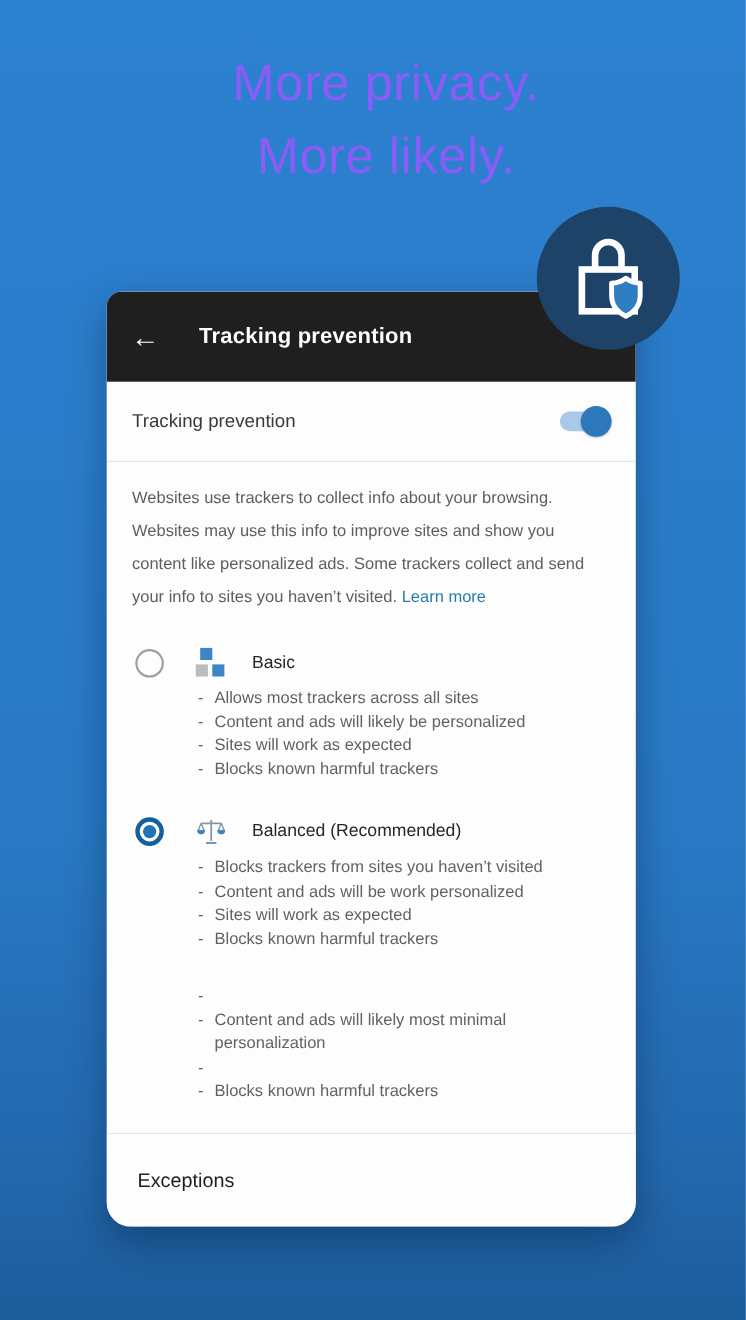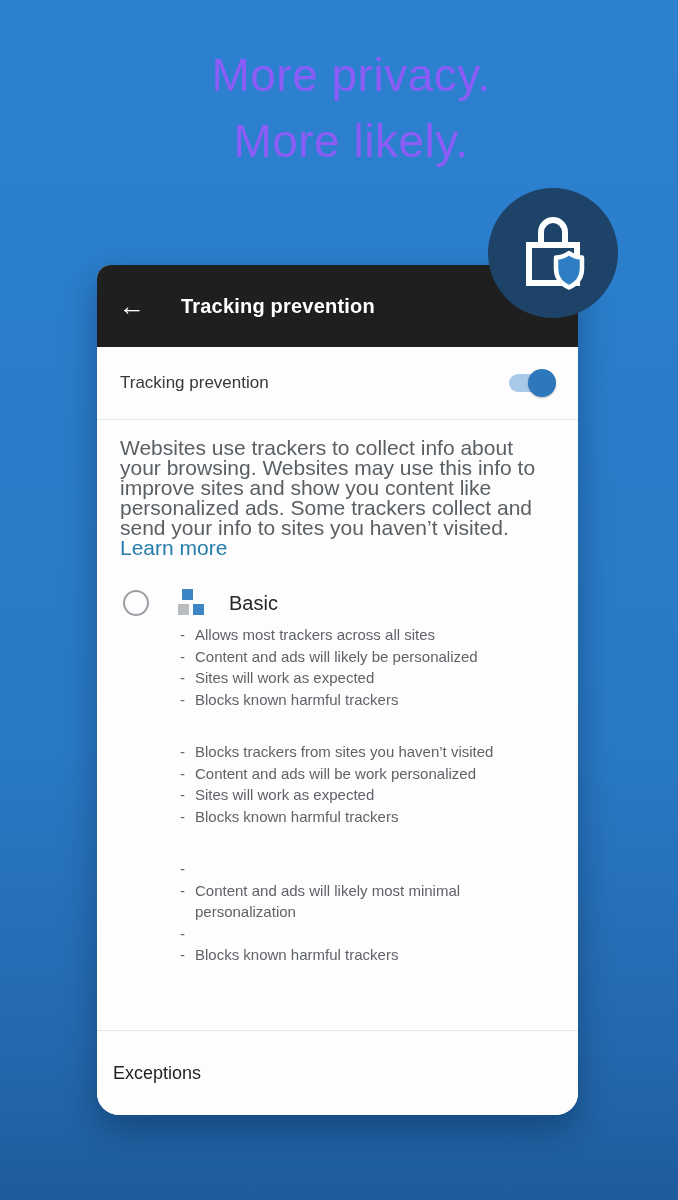--- a/index.html
+++ b/index.html
@@ -48,41 +48,41 @@
   .toggle-label { font-size:17px; color:#35393c; }
   .switch { position:relative; width:44px; height:18px; border-radius:9px;
     background:#a8c9e9; cursor:pointer; }
   .switch .knob {
     position:absolute; right:-3px; top:-5px; width:28px; height:28px;
     border-radius:50%; background:#2d77bb; box-shadow:0 1px 2px rgba(0,0,0,.25);
   }
 
   .desc {
     padding:18px 26px 0 23px;
-    font-size:21px; line-height:20px; color:#5a5f64;
+    font-size:15px; line-height:30px; color:#5a5f64;
   }
   .desc a { color:#267dad; text-decoration:none; cursor:pointer; }
 
   
   .option { margin-top:31px; }
   .opt-head { display:flex; align-items:center; padding-left:26px; cursor:pointer; }
   .radio {
     width:26px; height:26px; border-radius:50%;
     border:2.5px solid #9aa0a6; background:#fdfdfd; flex:0 0 26px; cursor:pointer;
   }
   .radio.selected {
     border:4px solid #14609f;
     display:flex; align-items:center; justify-content:center;
   }
   .radio.selected::after {
     content:""; width:12px; height:12px; border-radius:50%; background:#2274b8;
   }
   .opt-icon { width:30px; height:30px; margin-left:28px; flex:0 0 30px;
     display:flex; align-items:center; justify-content:center; }
-  .opt-title { margin-left:22px; font-size:20px; color:#232729; }
+  .opt-title { margin-left:22px; font-size:16px; color:#232729; }
 
   
   .squares { position:relative; width:28px; height:28px; }
   .squares i { position:absolute; width:11px; height:11px; display:block; }
   .squares .s1 { left:5px;  top:0;    background:#3c86c6; }
   .squares .s2 { left:1px;  top:15px; background:#b9bdc0; }
   .squares .s3 { left:16px; top:15px; background:#3c86c6; }
 
   
   .scales svg { display:block; }
@@ -92,21 +92,21 @@
   .scales.strict .bowl  { fill:#3f83c8; stroke:#3f83c8; }
 
   .bullets { margin:7px 20px 0 83px; }
   .bullet { display:flex; font-size:15px; line-height:21.5px; color:#5f6368; }
   .bullet .dash { flex:0 0 15px; }
 
   
   .card-footer {
     position:absolute; left:0; right:0; bottom:0; height:85px;
     border-top:1px solid #e4e6e8; background:#fdfdfd;
-    display:flex; align-items:center; padding-left:16px; cursor:pointer;
+    display:flex; align-items:center; padding-left:28px; cursor:pointer;
   }
   .card-footer span { font-size:18px; color:#1d1f21; }
 </style>
 </head>
 <body>
 
 <div class="hero">
   <div>More privacy.</div>
   <div>More likely.</div>
 </div>
@@ -151,20 +151,35 @@
           <span>Sites will work as expected</span>
         </div>
       <div class="bullet">
           <span class="dash">-</span>
           <span>Blocks known harmful trackers</span>
         </div>
     </div>
   </div>
 
   <div class="option">
+    <div class="opt-head">
+      <span class="radio selected"></span>
+      <span class="opt-icon scales">
+        <svg width="28" height="28" viewBox="0 0 26 26" fill="none">
+          <path class="frame" d="M13 3.2 V21" stroke-width="1.5"></path>
+          <path class="frame" d="M4.5 6 H21.5" stroke-width="1.5"></path>
+          <path class="frame" d="M4.5 6 L2 12 M4.5 6 L7 12" stroke-width="1.2"></path>
+          <path class="frame" d="M21.5 6 L19 12 M21.5 6 L24 12" stroke-width="1.2"></path>
+          <path class="bowl" d="M1.5 12 a3 3 0 0 0 6 0 Z" stroke-width="0.8"></path>
+          <path class="bowl" d="M18.5 12 a3 3 0 0 0 6 0 Z" stroke-width="0.8"></path>
+          <path class="frame" d="M8.6 22.6 H17.4" stroke-width="1.6"></path>
+        </svg>
+      </span>
+      <span class="opt-title">Balanced (Recommended)</span>
+    </div>
     <div class="bullets">
       <div class="bullet">
           <span class="dash">-</span>
           <span>Blocks trackers from sites you haven’t visited</span>
         </div>
       <div class="bullet">
           <span class="dash">-</span>
           <span>Content and ads will be work personalized</span>
         </div>
       <div class="bullet">

